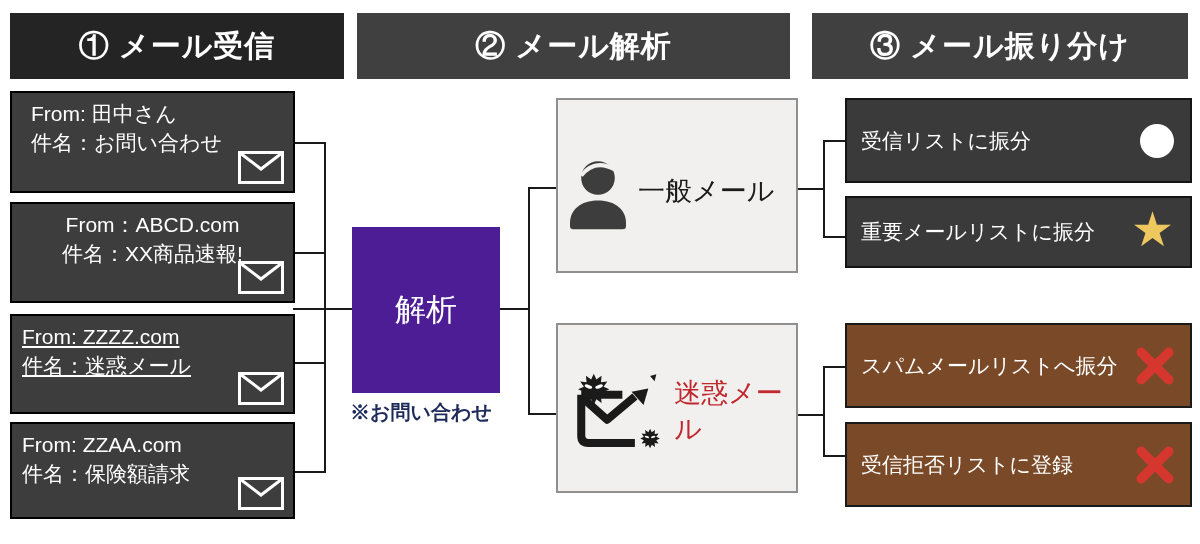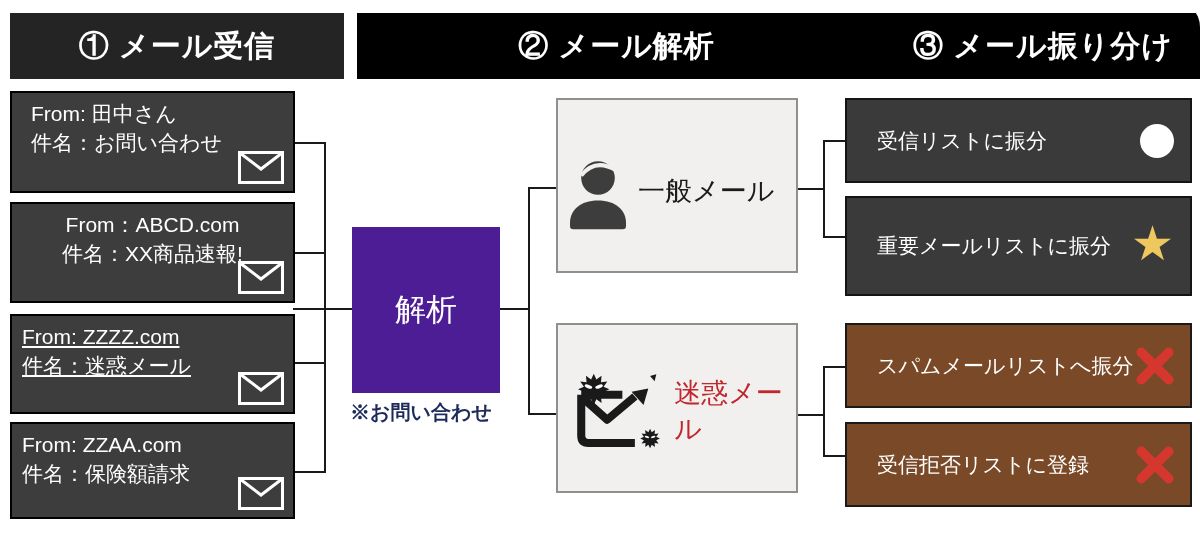--- a/index.html
+++ b/index.html
@@ -5,40 +5,40 @@
   html,body{margin:0;padding:0;background:#ffffff;}
   .canvas{
     position:relative;width:1200px;height:544px;background:#ffffff;overflow:hidden;
     font-family:"Liberation Sans",sans-serif;
     border-radius:27px;
   }
   
   .hdr{position:absolute;top:13px;height:66px;display:flex;align-items:center;justify-content:center;
        color:#fff;font-weight:bold;font-size:30px;letter-spacing:1px;}
   .hdr-black{background:#242424;}
-  .hdr-navy{background:#000000;padding-left:43px;}
+  .hdr-navy{background:#404040;}
   
   .email-box{position:absolute;left:10px;width:285px;background:#3d3d3d;border:2px solid #000;
              box-sizing:border-box;color:#fff;font-size:21px;line-height:1.38;padding:7px 10px;}
   .env{position:absolute;right:9px;bottom:7px;}
   
   .line{position:absolute;background:#1a1a1a;}
   
   .analysis-box{position:absolute;left:352px;top:227px;width:148px;height:166px;background:#4c1d95;
                 display:flex;align-items:center;justify-content:center;color:#fff;font-size:31px;}
   .note{position:absolute;left:350px;top:399px;color:#1e2b5a;font-weight:bold;font-size:20px;}
   
   .cat-box{position:absolute;left:556px;width:242px;background:#f1f0ee;border:2px solid #8f8f8f;
            box-sizing:border-box;display:flex;flex-direction:row;align-items:center;}
   .cat-label{font-size:27px;color:#1a1a1a;}
   .cat-label.red{color:#c0282d;}
   
   .action-box{position:absolute;left:845px;width:347px;height:85px;box-sizing:border-box;
               display:flex;align-items:center;justify-content:space-between;
-              color:#fff;font-size:21px;padding:0 16px 0 30px;}
+              color:#fff;font-size:21px;padding:0 16px 0 14px;}
   .action-dark{background:#3a3a3a;border:2px solid #141414;}
   .action-brown{background:#7a4a28;border:2px solid #1a1a1a;}
   .circle-icon{width:34px;height:34px;border-radius:50%;background:#fff;flex:0 0 auto;}
   .star-icon{color:#eec75f;font-size:48px;line-height:36px;flex:0 0 auto;transform:translateY(-2px);}
 </style>
 </head>
 <body>
 
 <div class="canvas">
 
@@ -136,21 +136,21 @@
         <ellipse cx="3.2" cy="-1.6" rx="2.3" ry="1" fill="#fff" transform="rotate(-18 3.2 -1.6)"></ellipse>
       </g>
     </svg>
     <div class="cat-label red" style="margin-top:6px;">迷惑メール</div>
   </div>
 
   <div class="action-box action-dark" style="top:98px;">
     <span>受信リストに振分</span>
     <span class="circle-icon"></span>
   </div>
-  <div class="action-box action-dark" style="top:196px;height:100px;">
+  <div class="action-box action-dark" style="top:196px;height:72px;">
     <span>重要メールリストに振分</span>
     <span class="star-icon">★</span>
   </div>
   <div class="action-box action-brown" style="top:323px;">
     <span>スパムメールリストへ振分</span>
     <svg width="38" height="38" viewBox="0 0 36 36">
       <path d="M5,5 L31,31 M31,5 L5,31" stroke="#d5372f" stroke-width="9" stroke-linecap="round" fill="none"></path>
     </svg>
   </div>
   <div class="action-box action-brown" style="top:422px;">

